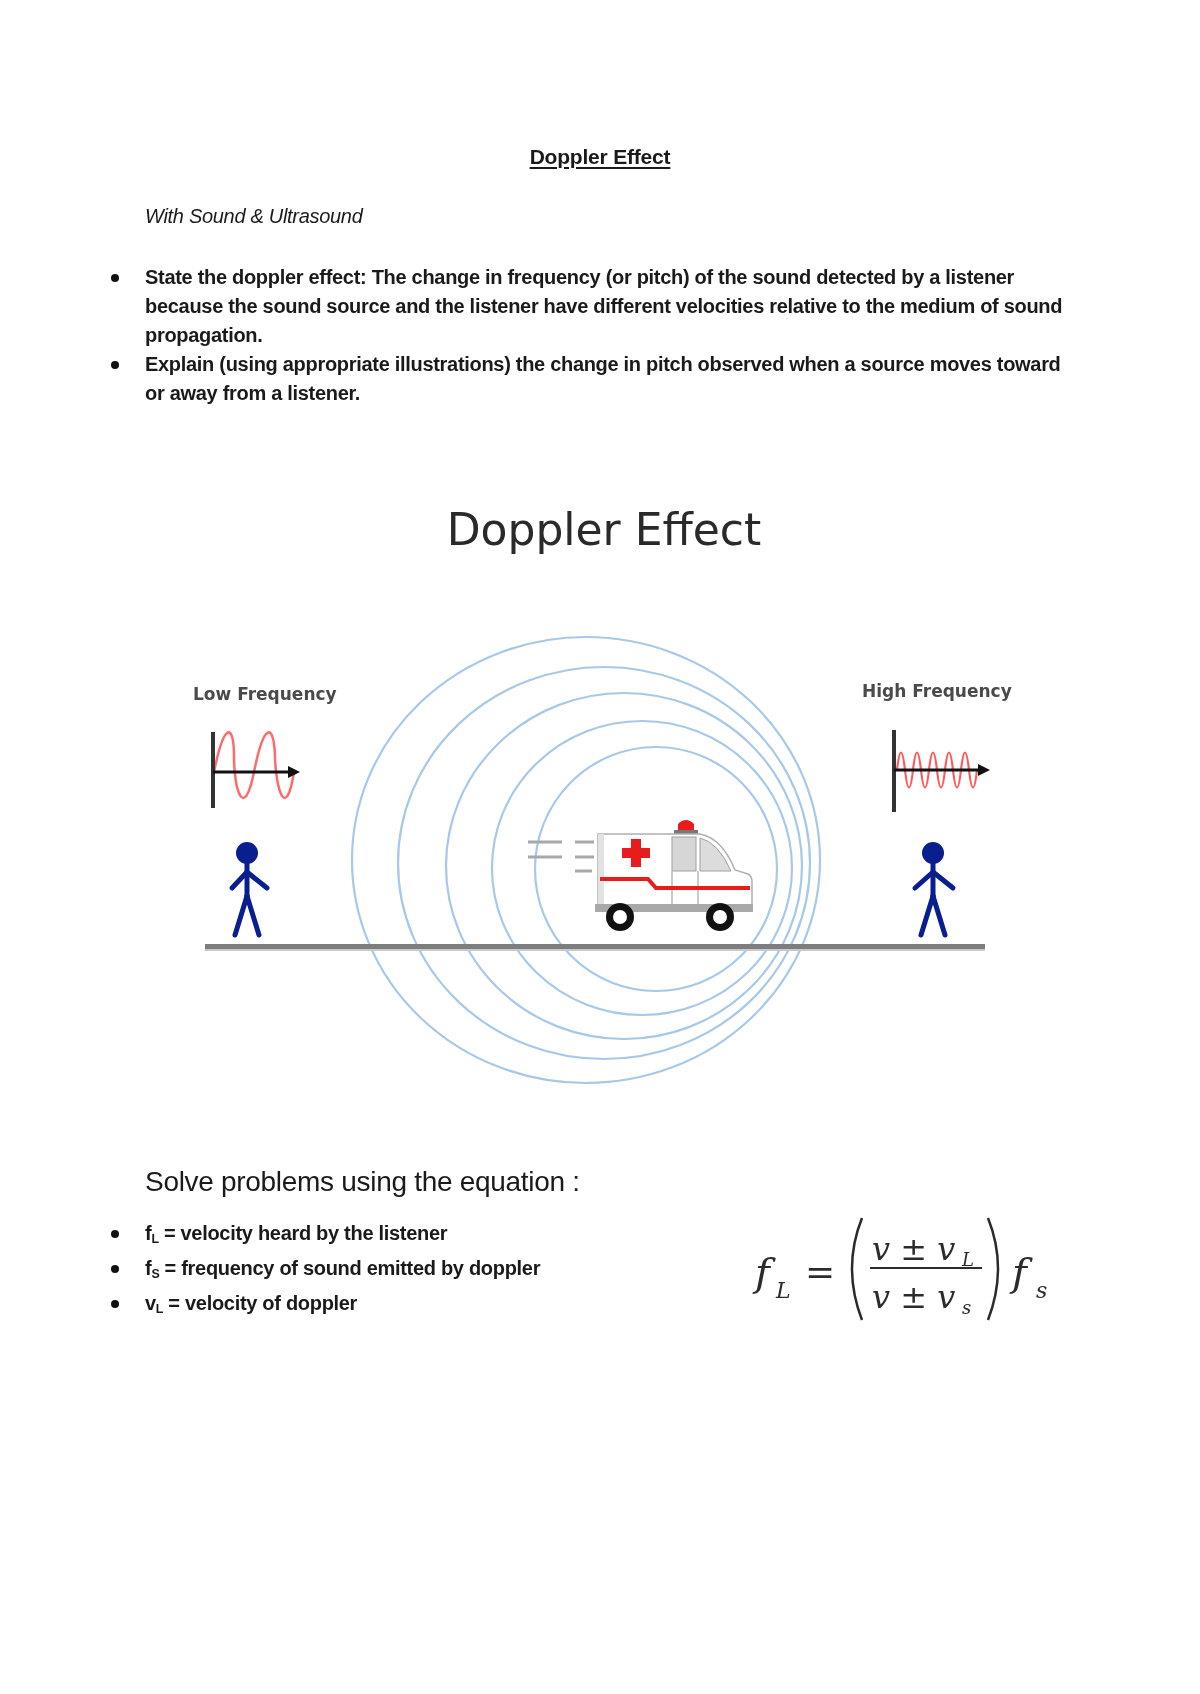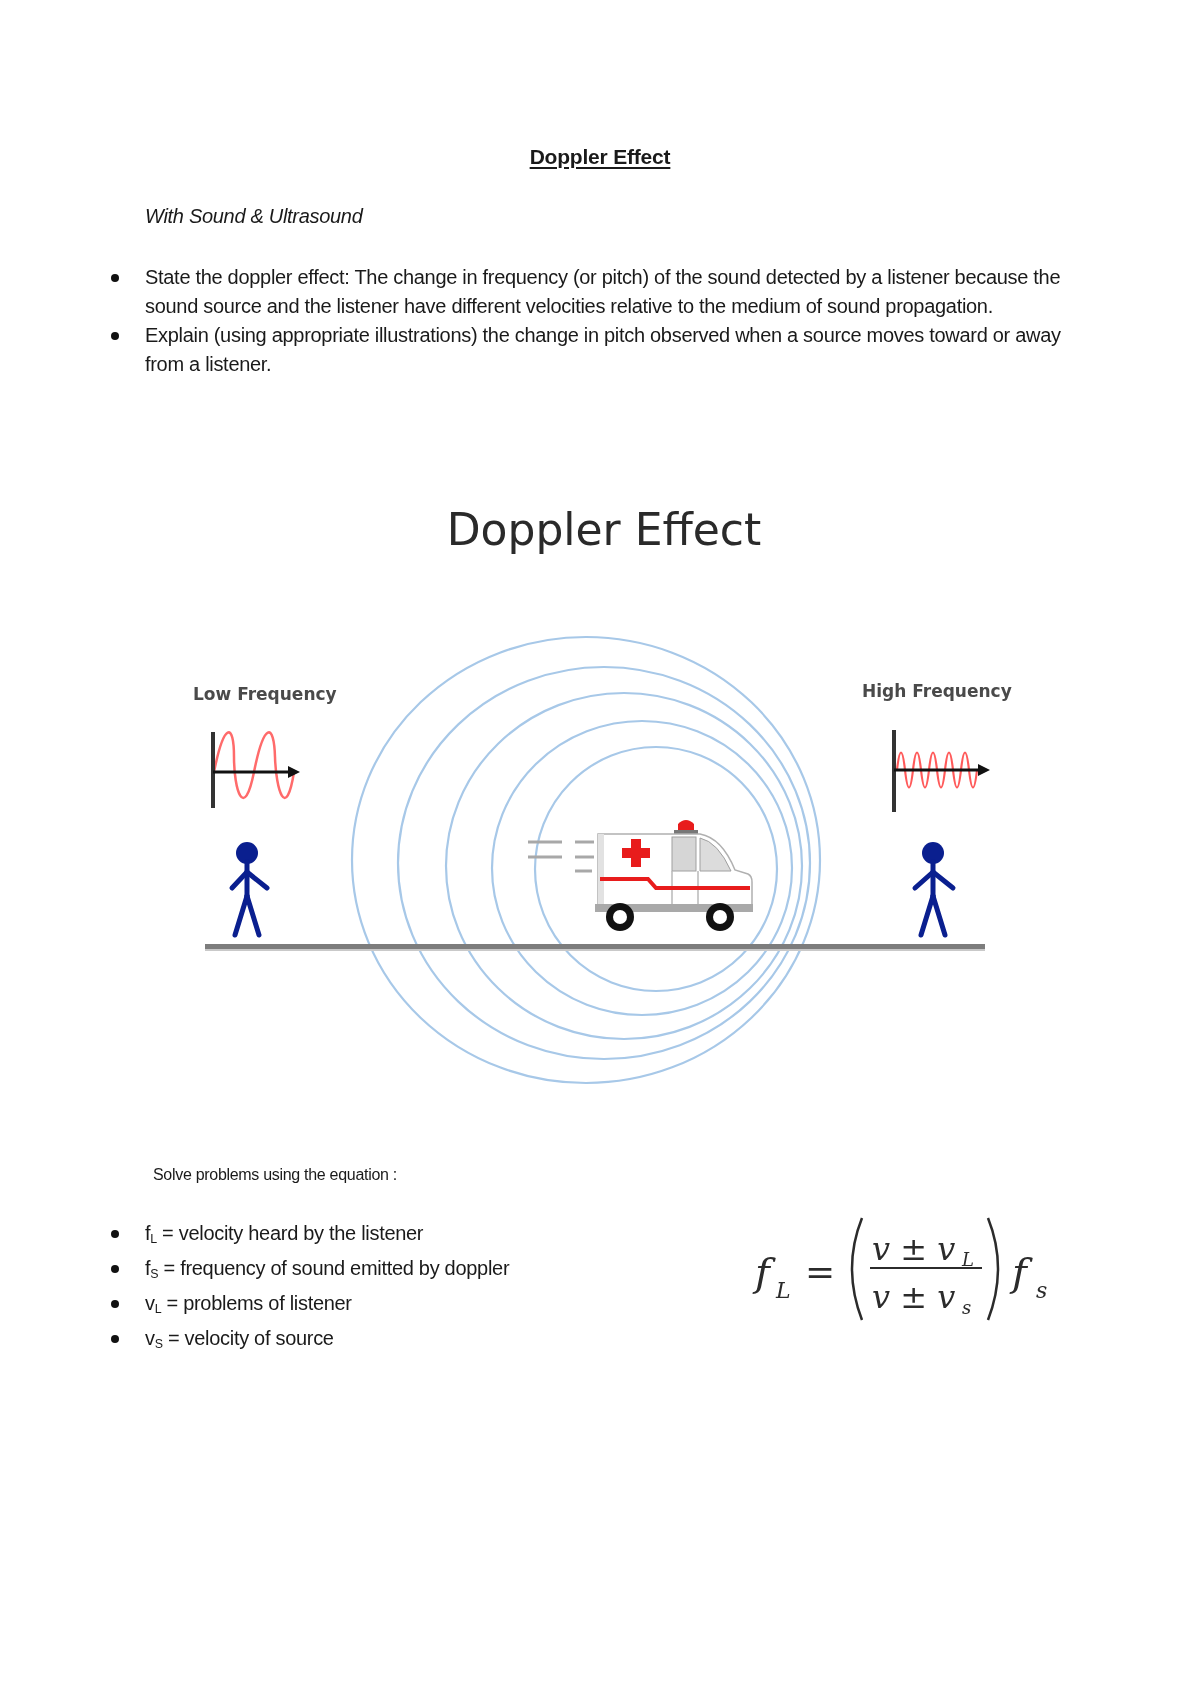--- a/index.html
+++ b/index.html
@@ -5,26 +5,26 @@
   html, body { margin: 0; padding: 0; background: #ffffff; }
   body { width: 1200px; height: 1694px; position: relative; overflow: hidden;
          font-family: "Liberation Sans", sans-serif; color: #1a1a1a; }
   .abs { position: absolute; }
   .doc-title { left: 0; width: 1200px; top: 145px; text-align: center;
                font-size: 21px; font-weight: bold; text-decoration: underline;
                text-underline-offset: 3px; letter-spacing: -0.2px; }
   .subtitle { left: 145px; top: 205px; font-size: 20px; letter-spacing: -0.3px; font-style: italic; }
   .bullets { left: 108px; width: 960px; margin: 0; padding: 0; list-style: none;
              font-size: 20px; line-height: 29px; letter-spacing: -0.3px; }
-  .bullets li { position: relative; padding-left: 37px; }
+  .bullets li { position: relative; padding-left: 37px; font-weight: bold; }
   .bullets li .dot { position: absolute; left: 3px; top: 11px; width: 8px; height: 8px;
                      border-radius: 50%; background: #111; }
   .bullets-top { top: 263px; }
   .bullets-vars { top: 1219px; width: 560px; }
-  .solve-text { left: 145px; top: 1166px; font-size: 16px; letter-spacing: -0.3px; margin-left: 8px; }
+  .solve-text { left: 145px; top: 1166px; font-size: 28px; letter-spacing: -0.3px; }
   .figure { left: 0; top: 480px; width: 1200px; height: 640px; }
   .formula { left: 740px; top: 1210px; width: 340px; height: 130px; }
   sub { font-size: 0.62em; vertical-align: -0.25em; }
 </style>
 </head>
 <body>
 
 <div class="abs doc-title">Doppler Effect</div>
 <div class="abs subtitle">With Sound &amp; Ultrasound</div>
 
@@ -131,25 +131,21 @@
   <li>
     <span class="dot"></span>
     <span>f</span><sub>L</sub><span> = velocity heard by the listener</span>
   </li>
   <li>
     <span class="dot"></span>
     <span>f</span><sub>S</sub><span> = frequency of sound emitted by doppler</span>
   </li>
   <li>
     <span class="dot"></span>
-    <span>v</span><sub>L</sub><span> = problems of listener</span>
-  </li>
-  <li>
-    <span class="dot"></span>
-    <span>v</span><sub>S</sub><span> = velocity of source</span>
+    <span>v</span><sub>L</sub><span> = velocity of doppler</span>
   </li>
 </ul>
 
 <svg class="abs formula" viewBox="740 1210 340 130" width="340" height="130" xmlns="http://www.w3.org/2000/svg">
   <g font-family="'DejaVu Serif', serif" font-style="italic" fill="#2b2b2b">
     <text x="755" y="1286" font-size="40">f</text>
     <text x="776" y="1298" font-size="22">L</text>
     <text x="805" y="1284" font-size="36" font-style="normal">=</text>
     <text x="872" y="1260" font-size="32">v ± v</text>
     <text x="962" y="1266" font-size="18">L</text>

